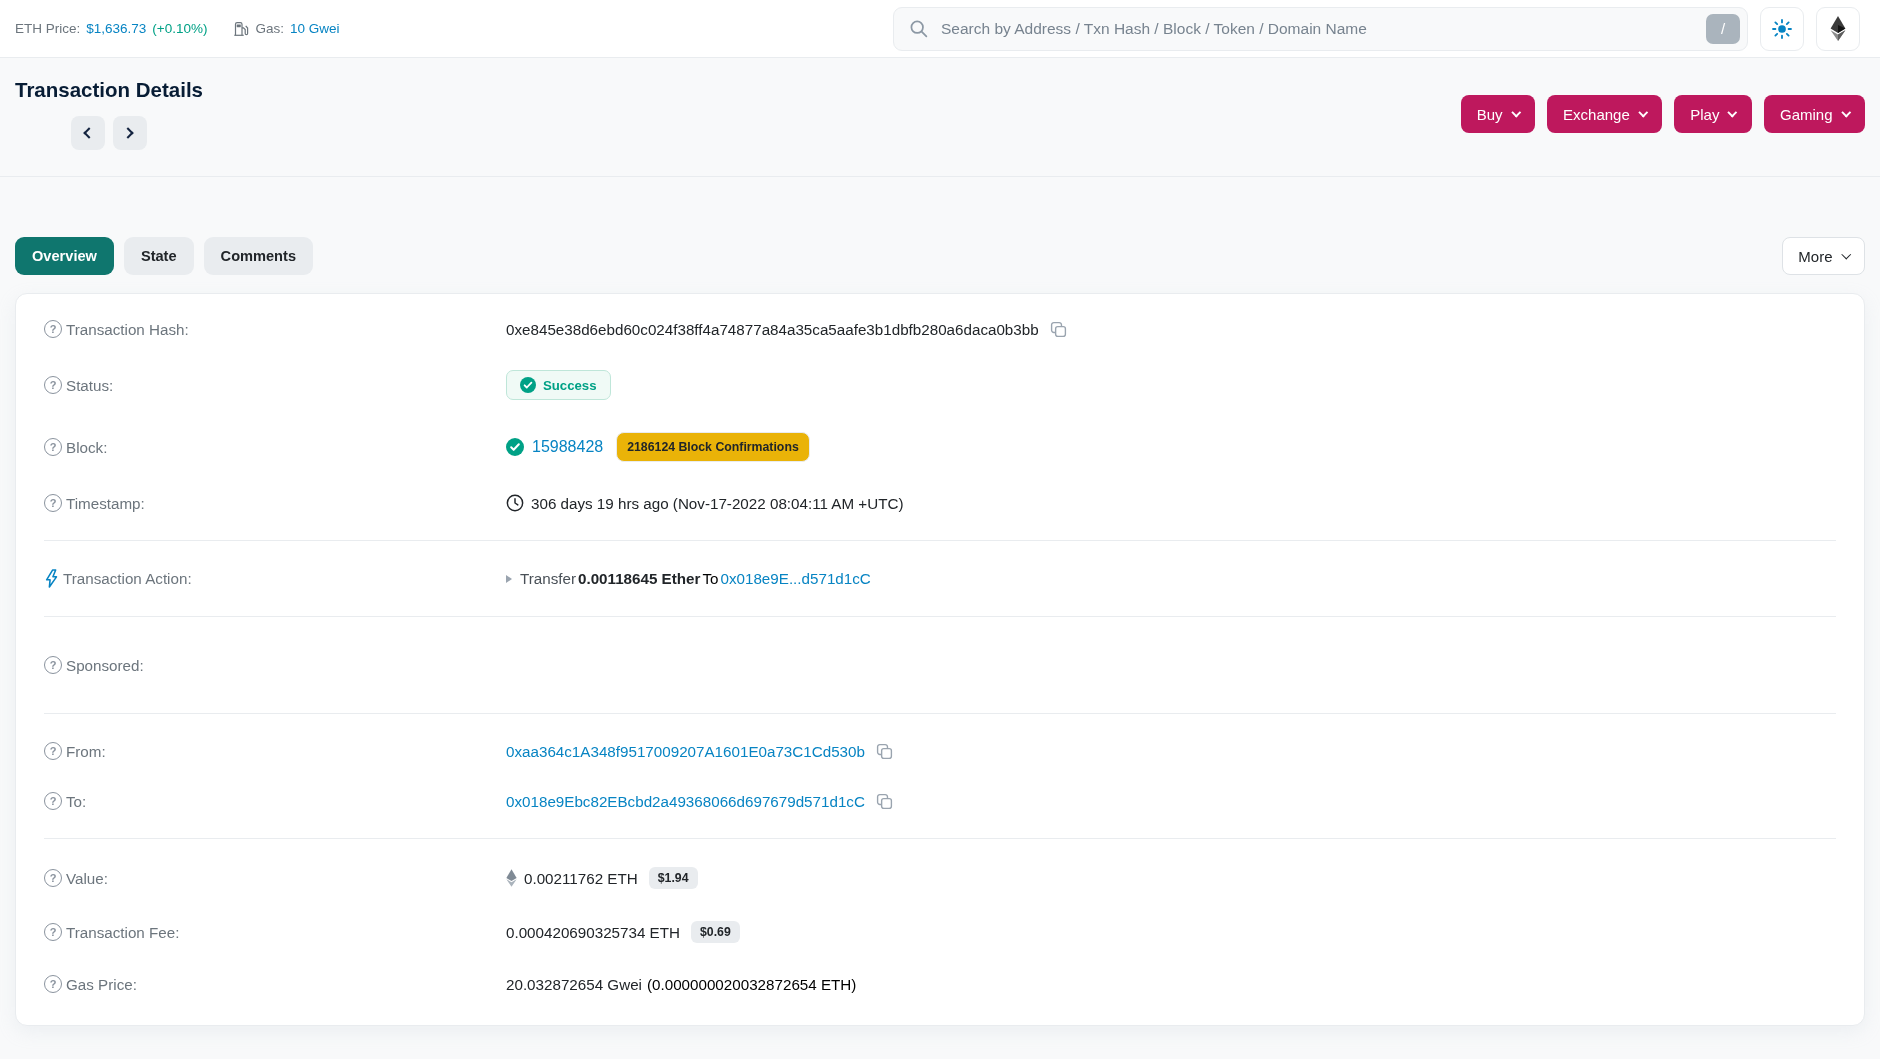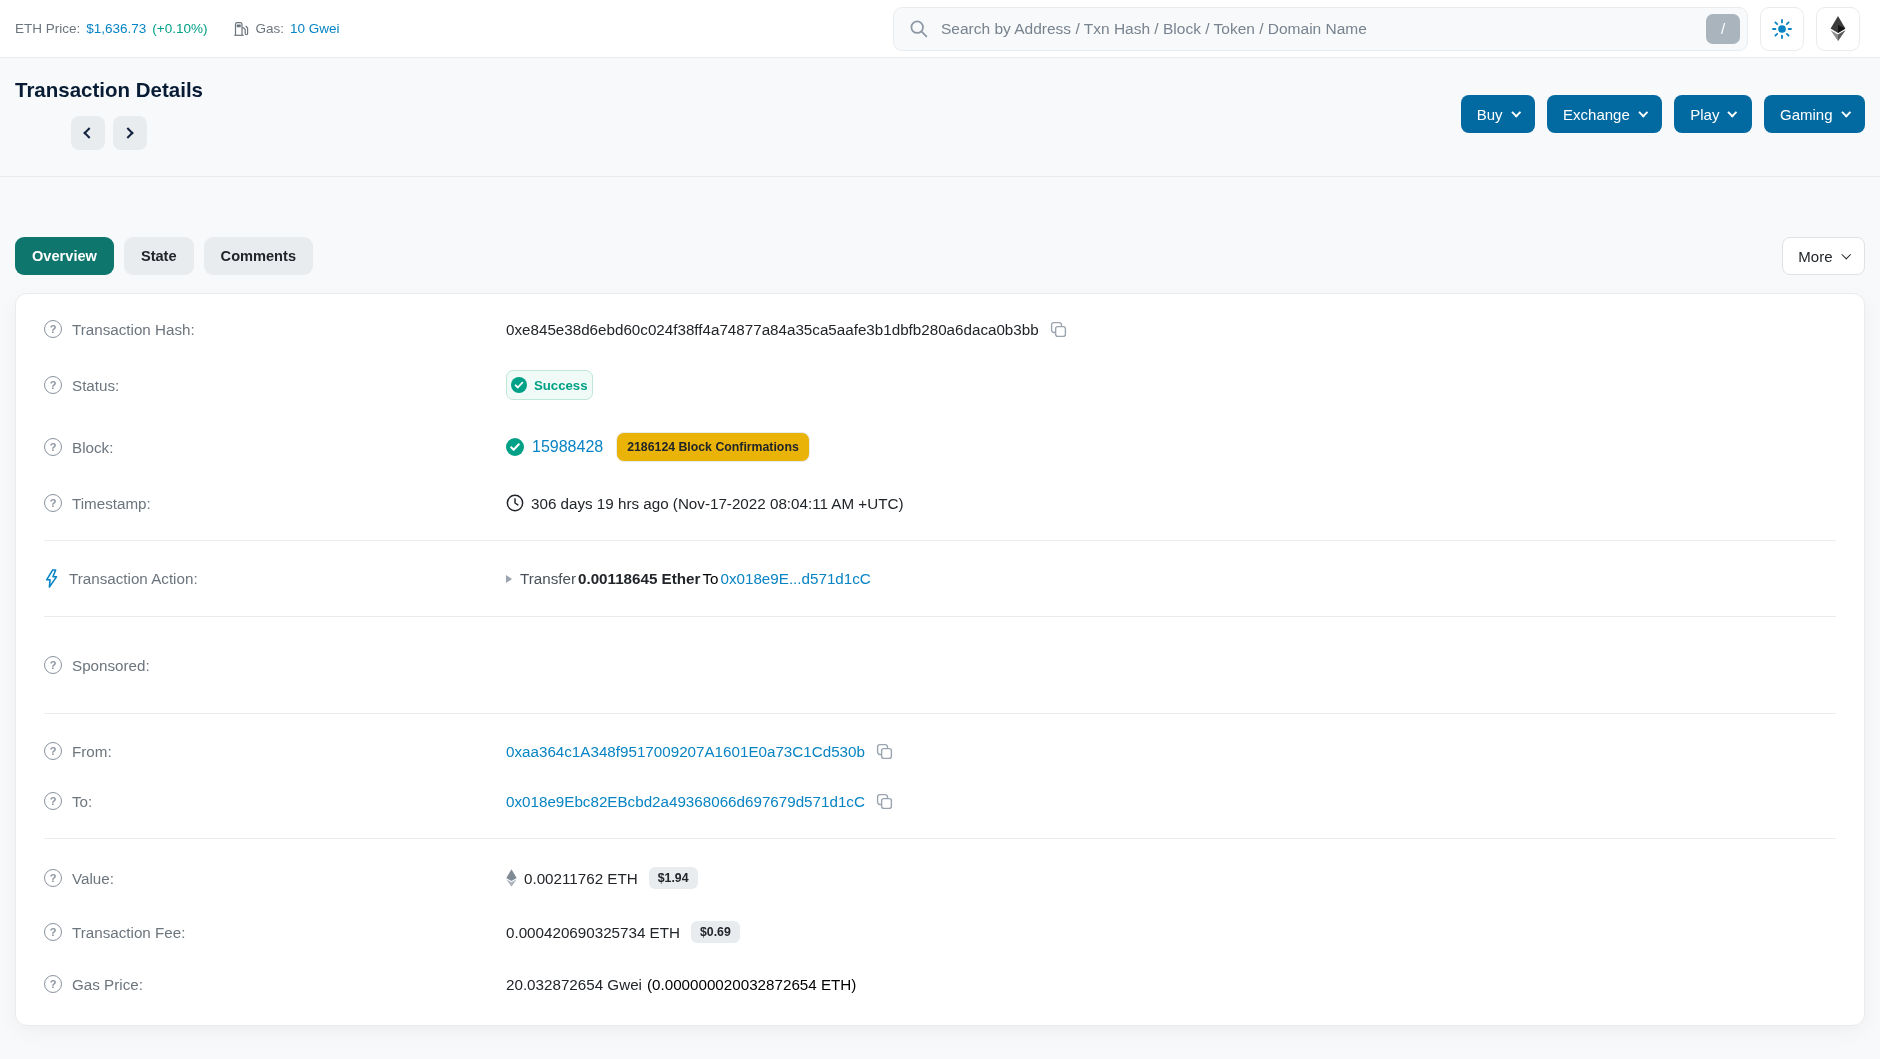--- a/index.html
+++ b/index.html
@@ -51,21 +51,21 @@
     width:34px; height:34px; border:none; border-radius:8px; background:#e9ecef;
     display:flex; align-items:center; justify-content:center; cursor:pointer;
   }
   .chev { width:8px; height:8px; border-right:2.2px solid #13233f; border-bottom:2.2px solid #13233f; display:inline-block; }
   .chev-left  { transform:rotate(135deg); margin-left:3px; }
   .chev-right { transform:rotate(-45deg); margin-right:3px; }
   .chev-down-w { width:6.5px; height:6.5px; border-right:2px solid #fff; border-bottom:2px solid #fff; transform:rotate(45deg); display:inline-block; margin-top:-4px; }
   .chev-down-d { width:6.5px; height:6.5px; border-right:1.8px solid #212529; border-bottom:1.8px solid #212529; transform:rotate(45deg); display:inline-block; margin-top:-4px; }
   .cta-group { display:flex; gap:12px; }
   .cta {
-    background:#0369a1; color:#fff; border:none; border-radius:8px;
+    background:#be185d; color:#fff; border:none; border-radius:8px;
     height:38px; padding:0 16px; font-size:15px;
     display:inline-flex; align-items:center; gap:10px; cursor:pointer;
     font-family:"Liberation Sans",sans-serif;
   }
   
   .content { padding:0 15px; }
   .tabs-row { margin-top:60px; display:flex; align-items:center; justify-content:space-between; }
   .tabs { display:flex; gap:10px; }
   .tab {
     height:38px; padding:0 17px; border-radius:9px; border:none; cursor:pointer;
@@ -77,37 +77,37 @@
     height:38px; padding:15px 15px; background:#fff; border:1px solid #dee2e6;
     border-radius:8px; font-size:15px; color:#212529; cursor:pointer;
     display:inline-flex; align-items:center; gap:10px; font-family:"Liberation Sans",sans-serif;
   }
   
   .card {
     margin-top:18px; background:#fff; border:1px solid #e9ecef; border-radius:12px;
     padding:10px 28px 16px 28px; box-shadow:0 6px 18px rgba(189,197,209,.18);
   }
   .row { display:flex; align-items:center; padding:16px 0; font-size:15.2px; }
-  .row-label { width:462px; flex-shrink:0; display:flex; align-items:center; gap:10px; color:#6c757d; }
+  .row-label { width:462px; flex-shrink:0; display:flex; align-items:center; gap:4px; color:#6c757d; }
   .row-value { display:flex; align-items:center; flex:1; min-width:0; }
   .qmark {
     width:18px; height:18px; border:1.4px solid #8a939e; border-radius:50%;
     position:relative; flex-shrink:0; cursor:help;
   }
   .qmark::before {
     content:"?"; position:absolute; inset:0; display:flex; align-items:center;
     justify-content:center; font-size:11px; font-weight:700; color:#8a939e;
   }
   .divider { border:none; border-top:1px solid #e9ecef; margin:12px 0; }
   .link { color:#0784c3; text-decoration:none; cursor:pointer; }
   .copy-btn { background:none; border:none; padding:0; margin-left:11px; cursor:pointer; display:inline-flex; align-items:center; }
   .status-badge {
     display:inline-flex; align-items:center; gap:7px;
     background:#f0faf6; border:1px solid #bfe6d9; color:#00a186;
-    border-radius:7px; padding:6px 4px; font-size:13.2px; font-weight:700;
+    border-radius:7px; padding:6px 13px; font-size:13.2px; font-weight:700;
   }
   .badge-confirm {
     margin-left:13px; background:#eab308; border:1px solid #e9ecef; border-radius:8px;
     padding:7px 10px; font-size:12.3px; font-weight:700; color:#212529;
   }
   .badge-fiat {
     margin-left:11px; background:#e9ecef; border-radius:6px;
     padding:4px 9px; font-size:12.3px; font-weight:700; color:#212529;
   }
   .muted { color:#000000; }

